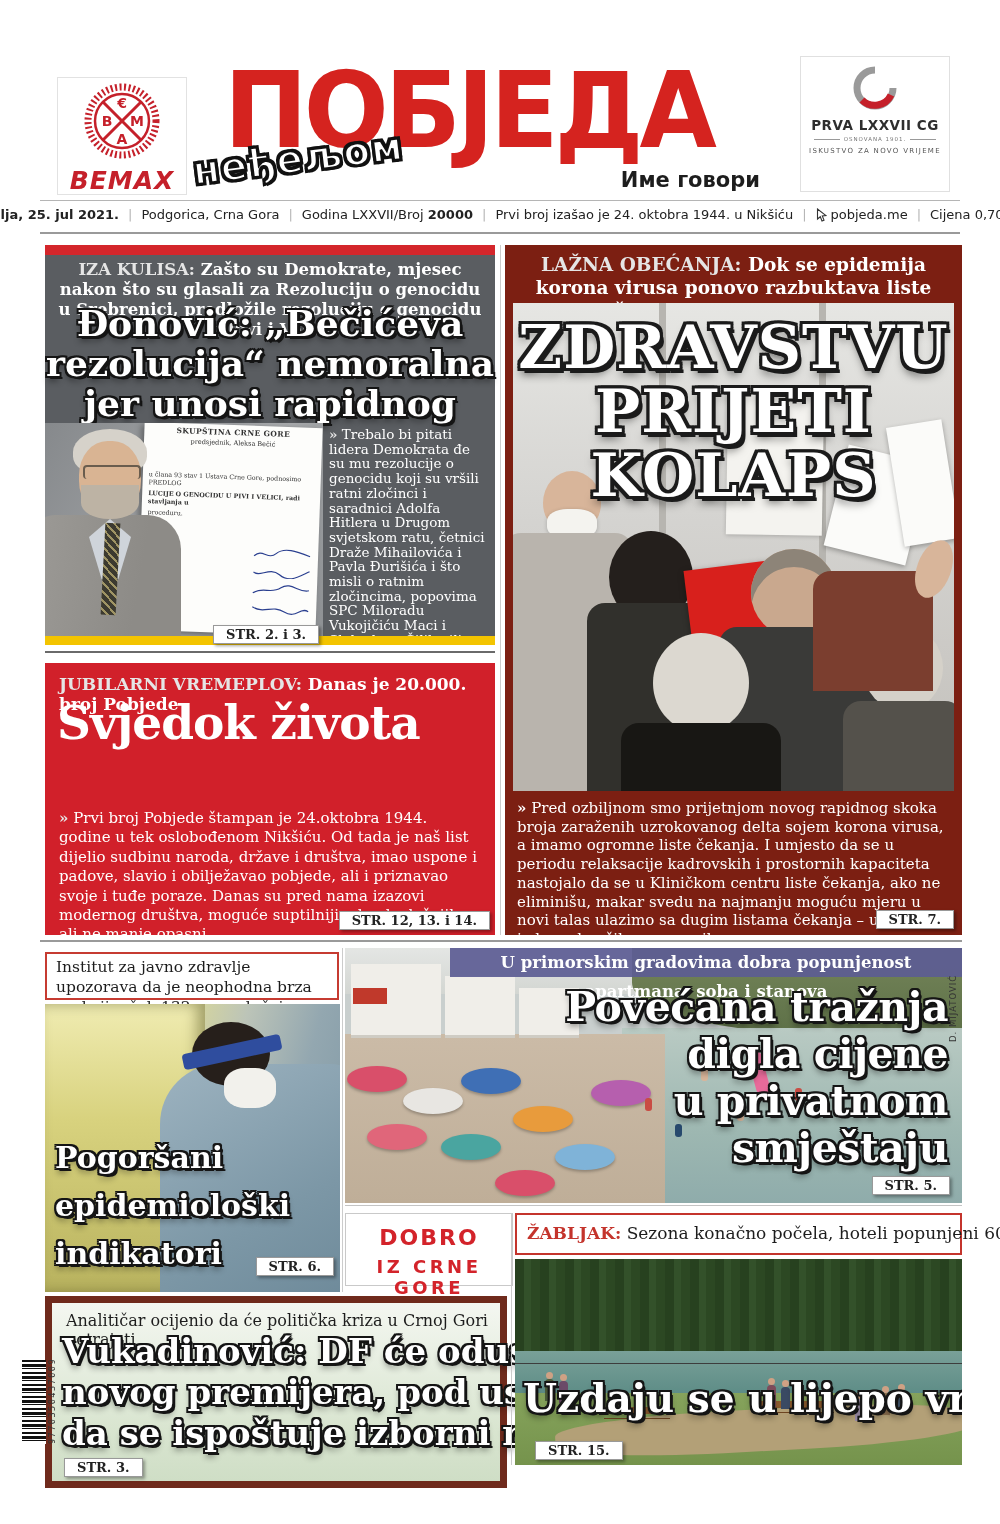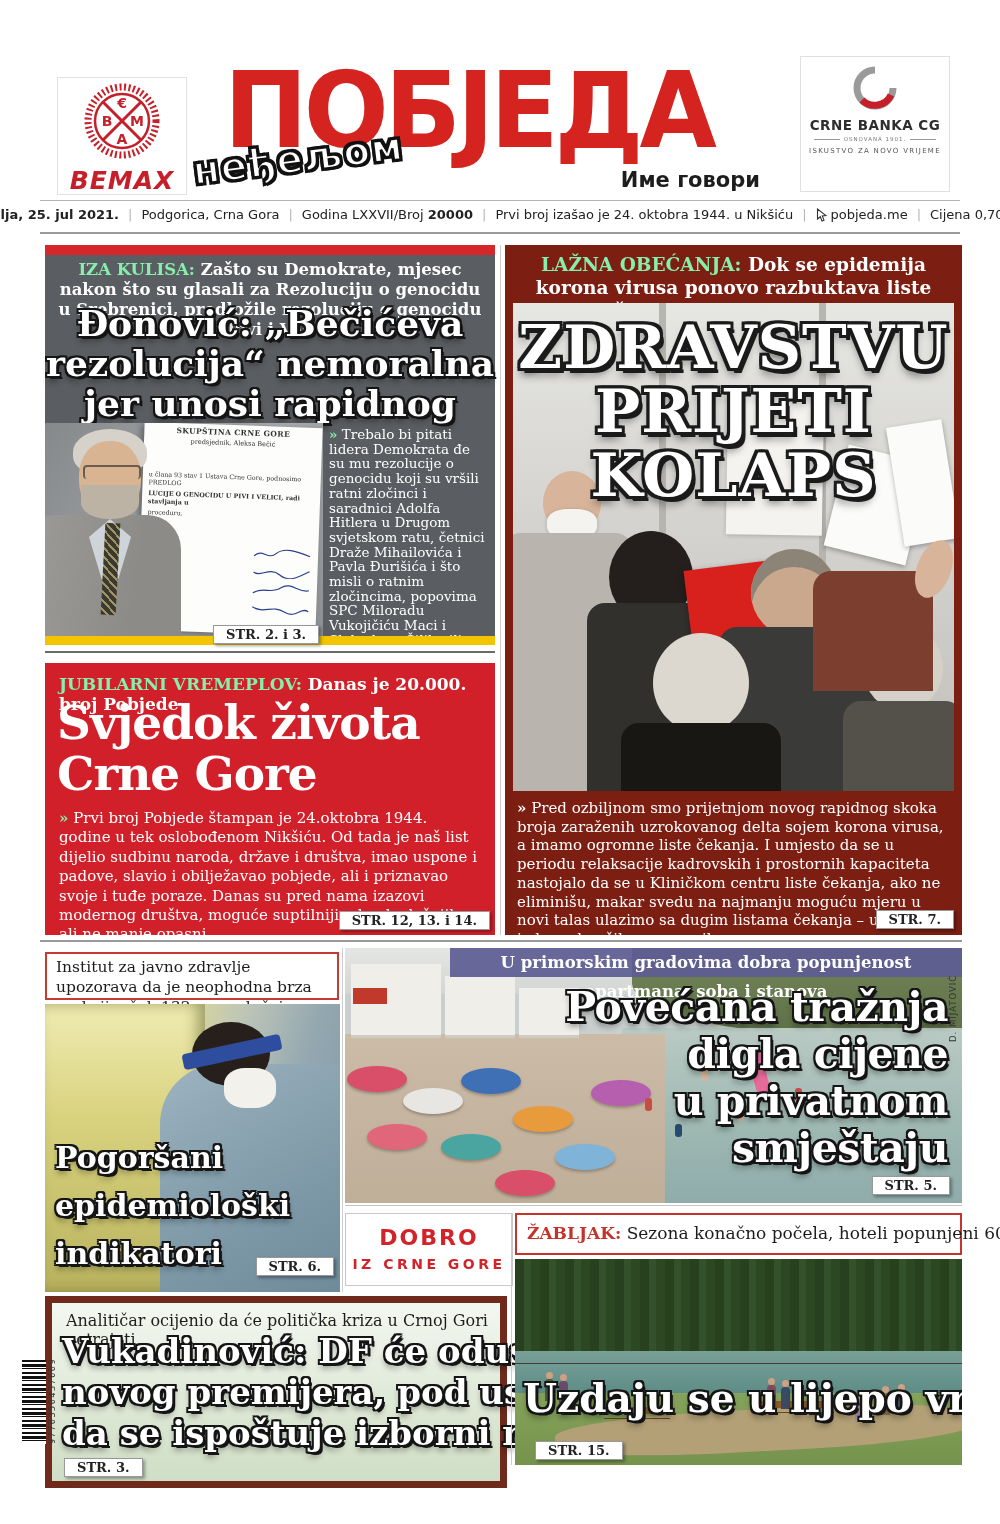--- a/index.html
+++ b/index.html
@@ -27,21 +27,21 @@
         background:#999;vertical-align:middle;margin:0 4px;}
   .bank-slogan{font-size:7px;letter-spacing:1.3px;color:#555;margin-top:5px;}
   
   .dateline{left:40px;top:200px;width:920px;height:27px;border-top:1px solid #b5b5b5;
             display:flex;align-items:center;justify-content:center;gap:9px;
             font-family:"DejaVu Sans",sans-serif;font-size:13px;color:#222;white-space:nowrap;}
   .dateline .b{font-weight:bold;}
   .dateline .sep{color:#b5b5b5;}
   .rule{background:#9a9a9a;}
   
-  .kicker-label{color:#86efac;font-weight:bold;}
+  .kicker-label{color:#e5e5e5;font-weight:bold;}
   .badge{position:absolute;background:#fff;border:1px solid #999;box-shadow:2px 2px 3px rgba(0,0,0,.35);
          font-weight:bold;font-size:13px;color:#222;padding:1px 12px;white-space:nowrap;z-index:9;}
   .ow{color:#fff;
       text-shadow:-2px -2px 0 #151515,0 -2px 0 #151515,2px -2px 0 #151515,-2px 0 0 #151515,
       2px 0 0 #151515,-2px 2px 0 #151515,0 2px 0 #151515,2px 2px 0 #151515,
       3px 3px 0 #151515,0 5px 6px rgba(0,0,0,.45);}
   .owb{color:#fff;
       text-shadow:-3px -3px 0 #1b1b1b,0 -3px 0 #1b1b1b,3px -3px 0 #1b1b1b,-3px 0 0 #1b1b1b,
       3px 0 0 #1b1b1b,-3px 3px 0 #1b1b1b,0 3px 0 #1b1b1b,3px 3px 0 #1b1b1b,
       4px 5px 0 #1b1b1b,0 7px 9px rgba(0,0,0,.5);}
@@ -109,21 +109,21 @@
       background:linear-gradient(#f0ecb2,#d8d27e 40%,#b9b35f);box-shadow:inset -8px 0 14px rgba(90,90,40,.5);}
   .lab-person{position:absolute;right:-30px;top:60px;width:210px;height:240px;border-radius:60px 40px 0 0;
       background:linear-gradient(150deg,#9db3c0,#7c97a6 60%,#6c8898);}
   .lab-hairk{position:absolute;right:70px;top:18px;width:78px;height:64px;border-radius:50%;background:#261f1b;}
   .lab-band{position:absolute;right:58px;top:40px;width:100px;height:16px;background:#2f4d9e;transform:rotate(-12deg);border-radius:4px;}
   .lab-mask{position:absolute;right:64px;top:64px;width:52px;height:40px;border-radius:40%;background:#f2f1ec;}
   
   .dobro{left:345px;top:1213px;width:166px;height:71px;border:1px solid #c9c9c9;background:#fff;
          text-align:center;font-family:"DejaVu Sans",sans-serif;}
   .dobro-main{margin-top:9px;font-size:22px;line-height:30px;font-weight:900;color:#d3232a;letter-spacing:2px;}
-  .dobro-sub{font-size:14px;font-weight:bold;letter-spacing:3.5px;color:#d3232a;margin-top:3px;}
+  .dobro-sub{font-size:18px;font-weight:bold;letter-spacing:3.5px;color:#d3232a;margin-top:3px;}
   
   .art-vuk{left:45px;top:1296px;width:462px;height:192px;box-sizing:border-box;border:7px solid #6f2a1c;
       background:linear-gradient(#f4f7f1,#d9e5d0 70%,#cfdec6);}
   .vuk-kicker{position:absolute;left:14px;top:8px;font-size:16px;color:#1d1d1d;}
   .vuk-hl{position:absolute;left:10px;top:28px;font-size:34px;line-height:41px;font-weight:bold;white-space:nowrap;}
   
   .beach{left:345px;top:948px;width:617px;height:255px;overflow:hidden;background:#c9cfce;}
   .beach-sky{position:absolute;left:0;top:0;right:0;height:46px;background:linear-gradient(#e4e6e4,#d3d6d2);}
   .beach-bld{position:absolute;background:#f0eee9;box-shadow:inset 0 -3px 0 #cfccc4;}
   .beach-mnt{position:absolute;right:0;top:0;width:330px;height:86px;border-radius:0 0 0 60%;
@@ -181,21 +181,21 @@
 
   <div class="abs pob-title">ПОБЈЕДА</div>
   <div class="abs stamp">неђељом</div>
   <div class="abs tagline">Име говори</div>
 
   <div class="abs bank">
     <svg width="46" height="46" viewBox="0 0 46 46" style="margin-top:8px;">
       <path d="M23 5 a18 18 0 1 0 18 18" fill="none" stroke="#9a9a9a" stroke-width="7"></path>
       <path d="M10 35 a18 18 0 0 0 29 -5" fill="none" stroke="#c5202a" stroke-width="7"></path>
     </svg>
-    <div class="bank-name">CRNE BANKA CG</div>
+    <div class="bank-name">PRVA LXXVII CG</div>
     <div class="bank-founded">OSNOVANA 1901.</div>
     <div class="bank-slogan">ISKUSTVO ZA NOVO VRIJEME</div>
   </div>
 
   <div class="abs dateline">
     <span class="b">Neđelja, 25. jul 2021.</span>
     <span class="sep">|</span>
     <span>Podgorica, Crna Gora</span>
     <span class="sep">|</span>
     <span><span>Godina LXXVII/Broj</span>&nbsp;<span class="b">20000</span></span>
@@ -274,21 +274,20 @@
   </section>
   <div class="abs rule" style="left:45px;top:651px;width:450px;height:2px;background:#6a6a6a;"></div>
 
   <section class="abs art-svj">
     <div class="svj-kicker">
       <span class="kicker-label">JUBILARNI VREMEPLOV:</span>
       <span>Danas je 20.000. broj Pobjede</span>
     </div>
     <div class="svj-hl">
       <div>Svjedok života</div>
-      <div>Crne Gore</div>
     </div>
     <div class="svj-body">
       <span class="kicker-label">»</span>
       <span>Prvi broj Pobjede štampan je 24.oktobra 1944. godine u tek oslobođenom Nikšiću. Od tada je naš list dijelio sudbinu naroda, države i društva, imao uspone i padove, slavio i obilježavao pobjede, ali i priznavao svoje i tuđe poraze. Danas su pred nama izazovi modernog društva, moguće suptilniji od nekadašnjih, ali ne manje opasni</span>
     </div>
     <div class="badge" style="right:5px;bottom:5px;">STR. 12, 13. i 14.</div>
   </section>
 
   <section class="abs art-zdr">
     <div class="zdr-kicker">

